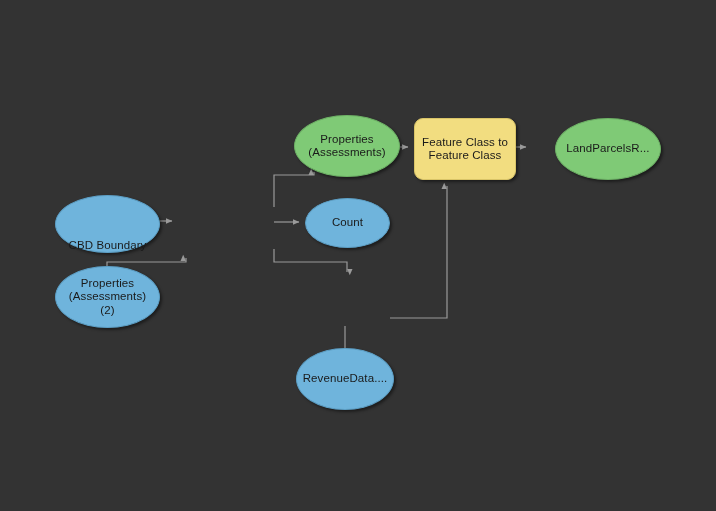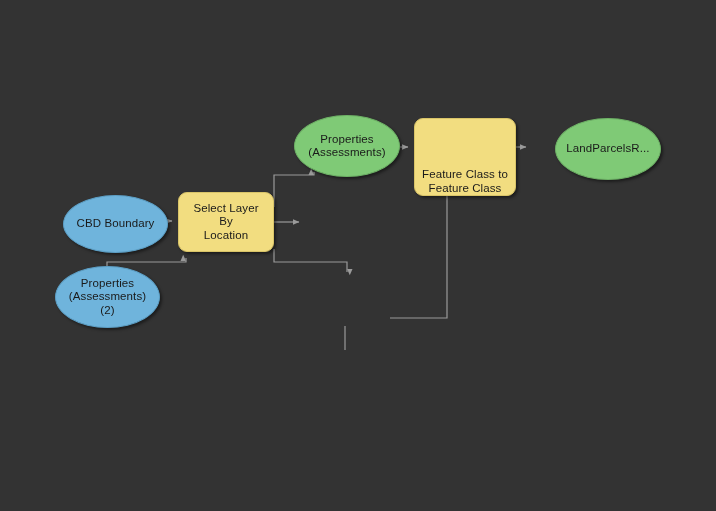--- a/index.html
+++ b/index.html
@@ -96,44 +96,46 @@
       <path d="M400,147 L408,147" marker-end="url(#arrow-right)"></path>
 
       <path d="M390,318 L447,318 L447,186" marker-end="url(#arrow-up)"></path>
 
       <path d="M345,326 L345,350"></path>
 
       <path d="M516,147 L526,147" marker-end="url(#arrow-right)"></path>
     </g>
   </svg>
 
-  <div class="node ellipse var-input" style="left:63px; top:195px; width:105px; height:58px;">
+  <div class="node ellipse var-input" style="left:55px; top:195px; width:105px; height:58px;align-items:flex-end;">
     <span class="node-label">CBD Boundary</span>
   </div>
 
   <div class="node ellipse var-input" style="left:55px; top:266px; width:105px; height:62px;">
     <span class="node-label">Properties
 (Assessments)
 (2)</span>
   </div>
 
-  <div class="node tool" style="left:178px; top:192px; width:96px; height:60px;">
-    <span class="node-label">Select Layer By
-Location</span>
-  </div>
 
   <div class="node ellipse var-derived" style="left:294px; top:115px; width:106px; height:62px;">
     <span class="node-label">Properties
 (Assessments)</span>
   </div>
 
+  <div class="node ellipse var-input" style="left:305px; top:198px; width:85px; height:50px;">
+    <span class="node-label">Count</span>
+  </div>
 
 
+  <div class="node ellipse var-input" style="left:296px; top:348px; width:98px; height:62px;">
+    <span class="node-label">RevenueData....</span>
+  </div>
 
-  <div class="node tool" style="left:414px; top:118px; width:102px; height:78px;align-items:flex-end;">
+  <div class="node tool" style="left:414px; top:118px; width:102px; height:62px;">
     <span class="node-label">Feature Class to
 Feature Class</span>
   </div>
 
   <div class="node ellipse var-derived" style="left:555px; top:118px; width:106px; height:62px;">
     <span class="node-label">LandParcelsR...</span>
   </div>
 
 </div>
 

